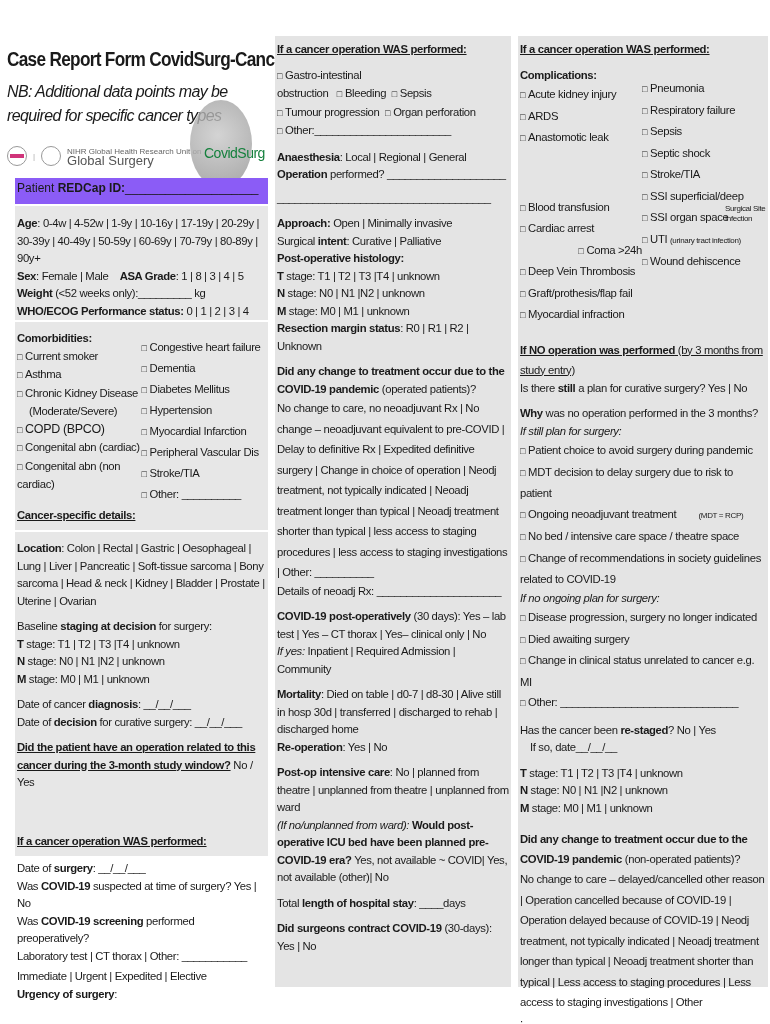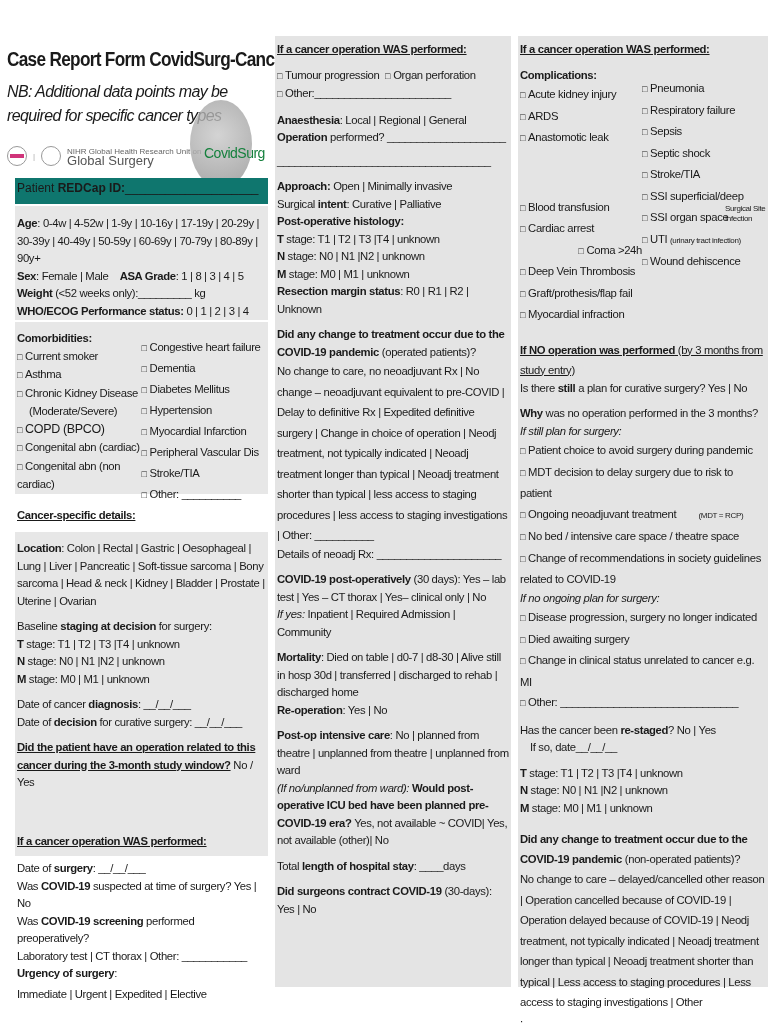--- a/index.html
+++ b/index.html
@@ -10,21 +10,21 @@
   .c3{left:518px;top:36px;width:250px;height:951px;background:#e4e4e4;padding:5px 2px 0 2px;}
   .title{position:absolute;left:7px;top:48px;font-size:20px;font-weight:bold;letter-spacing:-0.8px;transform:scaleX(0.86);transform-origin:left;white-space:nowrap;}
   .nb{position:absolute;left:7px;top:80px;font-size:16px;font-style:italic;line-height:24px;width:240px;letter-spacing:-0.6px;}
   .logos{position:absolute;left:7px;top:146px;font-size:8px;color:#666;display:flex;align-items:center;gap:6px;}
   .logo-circle{width:18px;height:18px;border-radius:50%;border:1px solid #999;display:inline-block;position:relative;}
   .logo-circle.pink::after{content:"";position:absolute;left:2px;top:7px;width:14px;height:4px;background:#d0347a;}
   .gh{line-height:9px;}
   .gh b{font-size:13px;color:#555;font-weight:normal;display:block;}
   .virus{position:absolute;left:190px;top:100px;width:62px;height:88px;border-radius:50%;background:radial-gradient(circle at 45% 40%,#c9c9c9,#8d8d8d);opacity:0.8;}
   .covidsurg{position:absolute;left:204px;top:145px;color:#15803d;font-weight:normal;font-size:14px;letter-spacing:-0.5px;}
-  .idbar{position:absolute;left:15px;top:178px;width:253px;height:26px;background:#0f766e;padding:3px 2px;box-sizing:border-box;font-size:12px;}
+  .idbar{position:absolute;left:15px;top:178px;width:253px;height:26px;background:#8b5cf6;padding:3px 2px;box-sizing:border-box;font-size:12px;}
   .sec{position:absolute;left:15px;width:253px;background:#e7e7e7;padding:3px 2px;box-sizing:border-box;font-size:11.3px;line-height:17.5px;letter-spacing:-0.35px;}
   .u{text-decoration:underline;font-weight:bold;}
   p{margin:0;}
   .gap{height:8px;}
   .cb::before{content:"\25A1";font-size:9px;margin-right:3px;}
   .two{display:flex;}
   .two > div{flex:1;}
   .tiny{font-size:8px;}
   .tag{font-size:8px;position:absolute;}
 </style>
@@ -46,21 +46,21 @@
   <span><span>Patient </span><b>REDCap ID:</b></span><span>____________________</span>
 </div>
 
 <div class="sec" style="top:206px;height:114px;">
   <p style="margin-top:6px;"><b>Age</b>: <span>0-4w | 4-52w | 1-9y | 10-16y | 17-19y | 20-29y | 30-39y | 40-49y | 50-59y | 60-69y | 70-79y | 80-89y | 90y+</span></p>
   <p><b>Sex</b>: <span>Female | Male</span>&nbsp;&nbsp;&nbsp;&nbsp;<b>ASA Grade</b>: <span>1 | 8 | 3 | 4 | 5</span></p>
   <p><b>Weight</b> <span>(&lt;52 weeks only):_________ kg</span></p>
   <p><b>WHO/ECOG Performance status:</b> <span>0 | 1 | 2 | 3 | 4</span></p>
 </div>
 
-<div class="sec" style="top:322px;height:172px;">
+<div class="sec" style="top:322px;height:208px;">
   <div class="two">
     <div>
       <p style="margin-top:5px;"><b>Comorbidities:</b></p>
       <p class="cb">Current smoker</p>
       <p class="cb">Asthma</p>
       <p class="cb">Chronic Kidney Disease</p>
       <p style="padding-left:12px;">(Moderate/Severe)</p>
       <p class="cb" style="font-size:12.5px;">COPD (BPCO)</p>
       <p class="cb">Congenital abn (cardiac)</p>
       <p class="cb">Congenital abn (non cardiac)</p>
@@ -95,27 +95,28 @@
 
 <div class="sec" style="top:828px;height:28px;">
   <p class="u" style="margin-top:2px;">If a cancer operation WAS performed:</p>
 </div>
 
 <div class="col" style="left:15px;top:858px;width:253px;padding:2px 2px;">
   <p><span>Date of </span><b>surgery</b><span>: __/__/___</span></p>
   <p>Was <b>COVID-19</b> <span>suspected at time of surgery? Yes | No</span></p>
   <p>Was <b>COVID-19 screening</b> <span>performed preoperatively?</span></p>
   <p>Laboratory test | CT thorax | Other: ___________</p>
+  <p style="margin-top:3px;">Immediate | Urgent | Expedited | Elective</p>
   <p><b>Urgency of surgery</b>:</p>
-  <p style="margin-top:3px;">Immediate | Urgent | Expedited | Elective</p>
 </div>
 
 <div class="col c2">
   <p class="u">If a cancer operation WAS performed:</p>
   <div class="gap"></div>
+  <p><span class="cb">Gastro-intestinal obstruction</span>&nbsp;&nbsp;&nbsp;<span class="cb">Bleeding</span>&nbsp;&nbsp;<span class="cb">Sepsis</span></p>
   <p><span class="cb">Tumour progression</span>&nbsp;&nbsp;<span class="cb">Organ perforation</span></p>
   <p class="cb">Other:_______________________</p>
   <div class="gap"></div>
   <p><b>Anaesthesia</b>: <span>Local | Regional | General</span></p>
   <p><b>Operation</b><span> performed? ____________________</span></p>
   <p style="margin-top:6px;">____________________________________</p>
   <div class="gap"></div>
   <p><b>Approach:</b><span> Open | Minimally invasive</span></p>
   <p><span>Surgical </span><b>intent</b><span>: Curative | Palliative</span></p>
   <p><b>Post-operative histology:</b></p>

